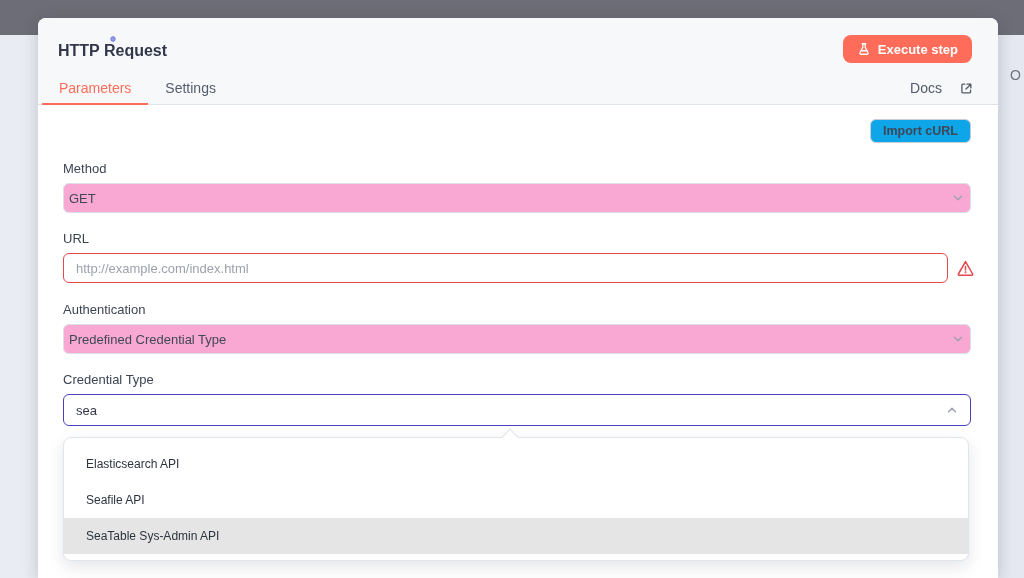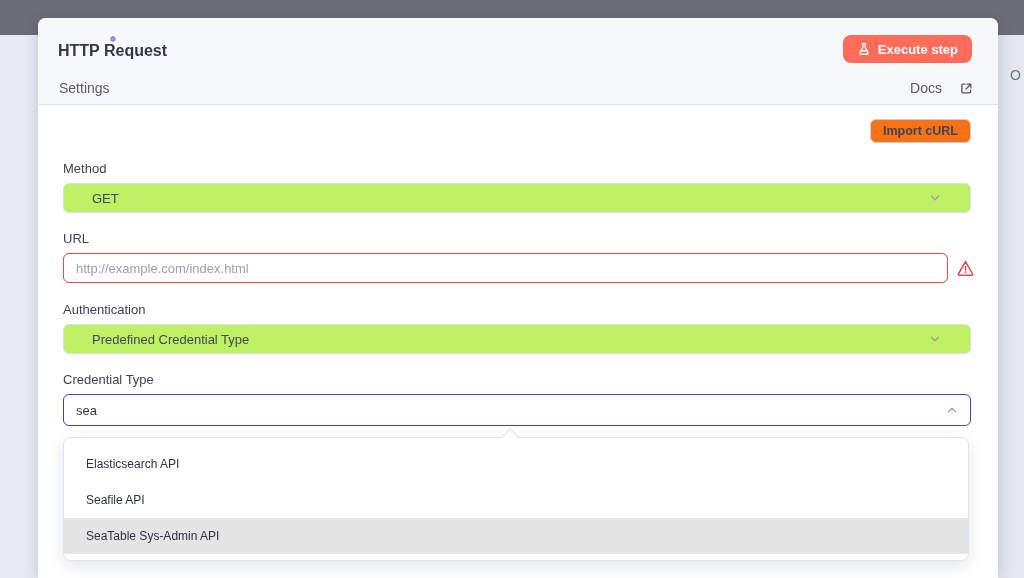--- a/index.html
+++ b/index.html
@@ -57,34 +57,34 @@
   .tab.active::after {
     content: ""; position: absolute; left: 0; right: 0; bottom: -1px;
     height: 2px; background: #ff6d5a;
   }
   .docs-link {
     margin-left: auto; display: flex; align-items: center; gap: 18px;
     font-size: 14px; color: #525a68; cursor: pointer;
   }
   .import-curl-btn {
     position: absolute; right: 27px; top: 101px; height: 24px;
-    padding: 0 12px; background: #f97316;
+    padding: 0 12px; background: #0ea5e9;
     border: 1px solid #c8ccd6; border-radius: 6px;
     font-family: inherit; font-size: 12.5px; font-weight: 600; color: #3f4654;
     cursor: pointer;
   }
   .field-label {
     position: absolute; left: 25px;
     font-size: 13px; color: #3d4452;
   }
   .select-box {
     position: absolute; left: 25px; width: 908px; height: 30px;
-    border: 1px solid #dbdfe7; border-radius: 6px; background: #bef264;
+    border: 1px solid #dbdfe7; border-radius: 6px; background: #f9a8d4;
     display: flex; align-items: center;
-    padding: 0 28px; font-size: 13px; color: #414855; cursor: pointer;
+    padding: 0 5px; font-size: 13px; color: #414855; cursor: pointer;
   }
   .select-box .chev { margin-left: auto; display: flex; }
   .text-input {
     position: absolute; left: 25px; height: 30px;
     border: 1px solid #dbdfe7; border-radius: 6px; background: #ffffff;
     padding: 0 12px; font-family: inherit; font-size: 13px; color: #be185d;
     outline: none;
   }
   .text-input::placeholder { color: #9ba1ad; }
   .url-input { top: 235px; width: 885px; border-color: #e5484d; }
@@ -152,20 +152,23 @@
       <svg width="14" height="14" viewBox="0 0 24 24">
         <g fill="none" stroke="#ffffff" stroke-width="2.2" stroke-linecap="round" stroke-linejoin="round">
           <path d="M9 3 h6 M10 3 v6 L5.2 18 a2 2 0 0 0 1.8 3 h10 a2 2 0 0 0 1.8 -3 L14 9 V3"></path>
           <path d="M7.5 15 h9"></path>
         </g>
       </svg>
       <span>Execute step</span>
     </button>
 
     <div class="tabs-row">
+      <div class="tab active">
+        <span>Parameters</span>
+      </div>
       <div class="tab">
         <span>Settings</span>
       </div>
       <div class="docs-link">
         <span>Docs</span>
         <svg width="13" height="13" viewBox="0 0 24 24">
           <g fill="none" stroke="#525a68" stroke-width="2.4" stroke-linecap="round" stroke-linejoin="round">
             <path d="M9 4 H5 a1.5 1.5 0 0 0 -1.5 1.5 v13 A1.5 1.5 0 0 0 5 20 h13 a1.5 1.5 0 0 0 1.5 -1.5 V15"></path>
             <path d="M13 4 h7 v7 M20 4 L11 13"></path>
           </g>

